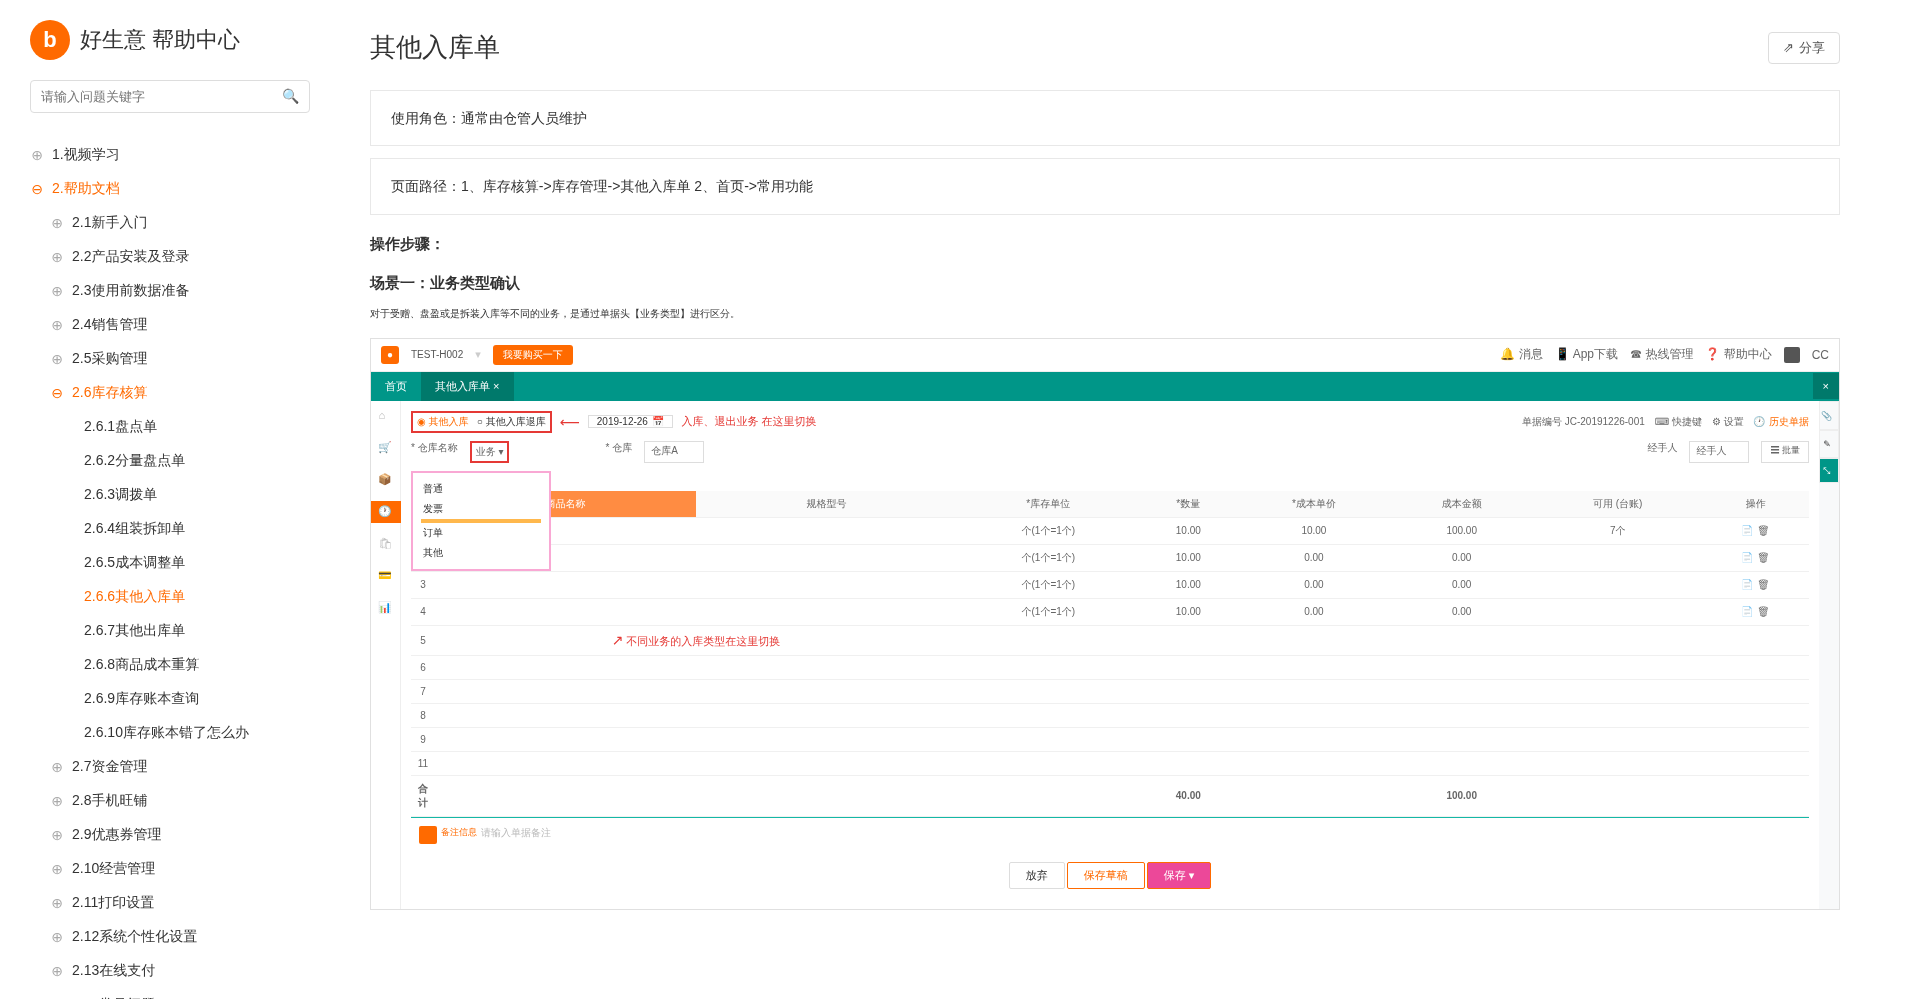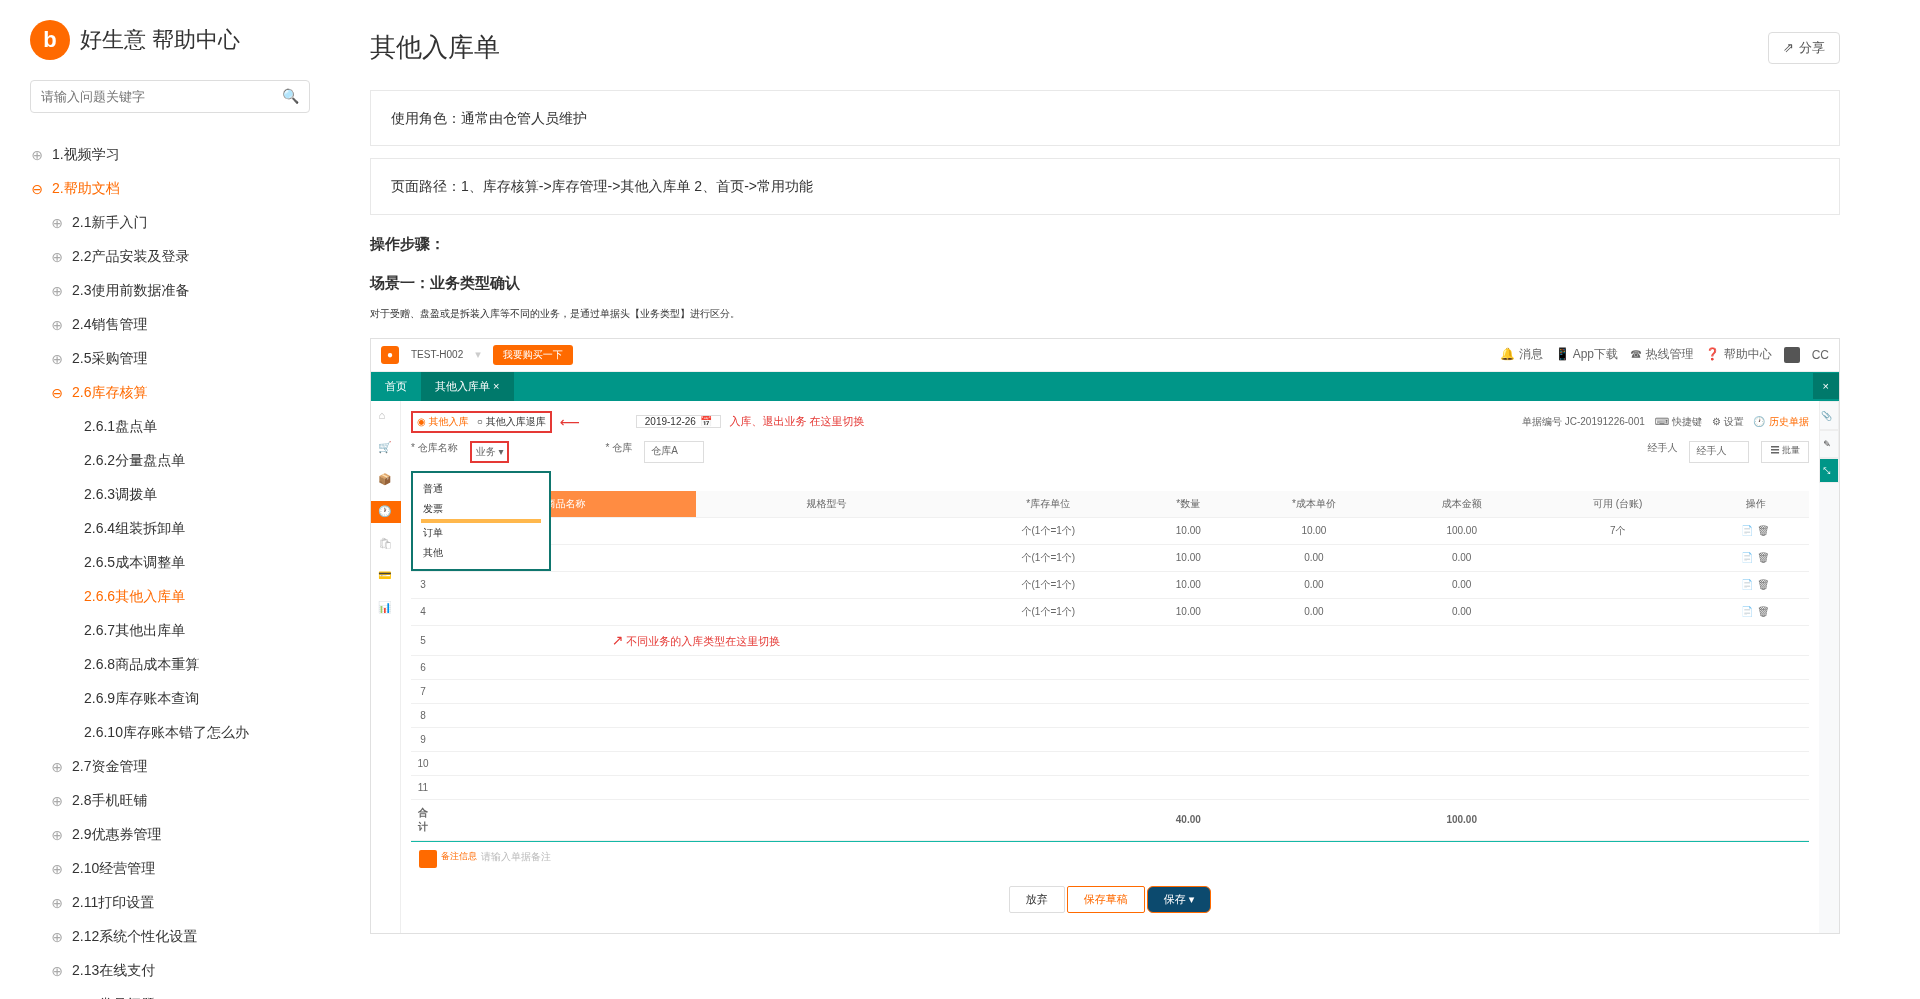--- a/index.html
+++ b/index.html
@@ -39,39 +39,39 @@
 .ss-tabs .tab.active { background: #00796b; }
 .ss-tabs .close-ic { margin-left: auto; background:#00796b; padding: 7px 10px; font-size:11px;}
 .ss-body { display: flex; }
 .ss-left { width: 30px; background: #fff; border-right: 1px solid #eee; display: flex; flex-direction: column; align-items: center; padding-top: 8px; gap: 18px; }
 .ss-left .li { width: 14px; height: 14px; color: #bbb; font-size:11px; }
 .ss-left .li.ac { background: #ff6a00; color:#fff; width:30px; height:22px; display:flex; align-items:center; justify-content:center; margin:-4px 0;}
 .ss-main { flex: 1; padding: 10px; background: #fff; }
 .ss-head-row { display: flex; align-items: center; gap: 8px; font-size: 10px; margin-bottom: 8px; }
 .red-box { border: 2px solid #e53935; padding: 2px 4px; }
 .red-txt { color: #e53935; font-size: 11px; }
-.ss-date { border: 1px solid #ddd; padding: 0 8px; font-size: 10px; display:inline-flex; gap:4px;margin-left:48px;}
+.ss-date { border: 1px solid #ddd; padding: 0 8px; font-size: 10px; display:inline-flex; gap:4px;}
 .ss-right-info { margin-left: auto; display: flex; gap: 10px; font-size: 10px; color: #666; }
 .ss-form-row { display: flex; gap: 12px; font-size: 10px; margin-bottom: 8px; color: #666; }
 .ss-form-row .inp { border: 1px solid #ddd; padding: 2px 6px; min-width: 60px; display:inline-block;}
-.ss-dropdown { border: 2px solid #0f766e; padding: 6px 8px; position: relative; width: 140px; background:#fff; z-index:2;}
+.ss-dropdown { border: 2px solid #f9a8d4; padding: 6px 8px; position: relative; width: 140px; background:#fff; z-index:2;}
 .ss-dropdown .hl { background: #ffb84d; padding: 2px 4px; }
 .ss-dropdown div { padding: 3px 2px; font-size: 10px; }
 .ss-table { width: 100%; border-collapse: collapse; font-size: 10px; margin-top:-80px;}
 .ss-table th, .ss-table td { border-bottom: 1px solid #f0f0f0; padding: 6px 4px; text-align: center; color: #666; }
 .ss-table th { background: #fafafa; font-weight: normal; }
 .ss-table th.oa { background:#ff8c42; color:#fff;}
 .ss-table .rn { text-align: center; width: 24px; }
 .ss-arrow { color: #e53935; font-size: 14px; }
 .ss-note-row { padding: 8px; font-size: 10px; color: #888; border-top:1px solid #14b8a6; display:flex; gap:4px;}
 .ss-note-row .ic2 { width:18px; height:18px; background:#ff6a00; border-radius:2px;}
 .ss-btns { display: flex; justify-content: center; gap: 2px; padding: 10px; font-size: 11px; }
 .ss-btns .b { border: 1px solid #ddd; padding: 5px 16px; border-radius: 2px; }
 .ss-btns .b.or-o { border-color: #ff6a00; color: #ff6a00; }
-.ss-btns .b.or { background: #0c4a6e; color: #fff; border-color:#ff6a00;border-radius:6px;}
+.ss-btns .b.or { background: #ec4899; color: #fff; border-color:#ff6a00;}
 .ss-right-tabs { width:20px; display:flex; flex-direction:column;}
 .ss-right-tabs div { writing-mode: vertical-lr; padding:8px 2px; font-size:9px; border:1px solid #eee; text-align:center;}
 .ss-right-tabs .ac2 { background:#009688; color:#fff;}
 </style>
 </head>
 <body>
 
 <div class="container">
   <aside class="sidebar">
     <div class="logo-row">
@@ -349,31 +349,20 @@
                   <td></td>
                   <td></td>
                   <td></td>
                   <td></td>
                   <td></td>
                   <td></td>
                   <td></td>
                   <td></td>
                 </tr>
               <tr>
-                  <td class="rn">10</td>
-                  <td></td>
-                  <td></td>
-                  <td></td>
-                  <td></td>
-                  <td></td>
-                  <td></td>
-                  <td></td>
-                  <td></td>
-                </tr>
-              <tr>
                   <td class="rn">11</td>
                   <td></td>
                   <td></td>
                   <td></td>
                   <td></td>
                   <td></td>
                   <td></td>
                   <td></td>
                   <td></td>
                 </tr>

